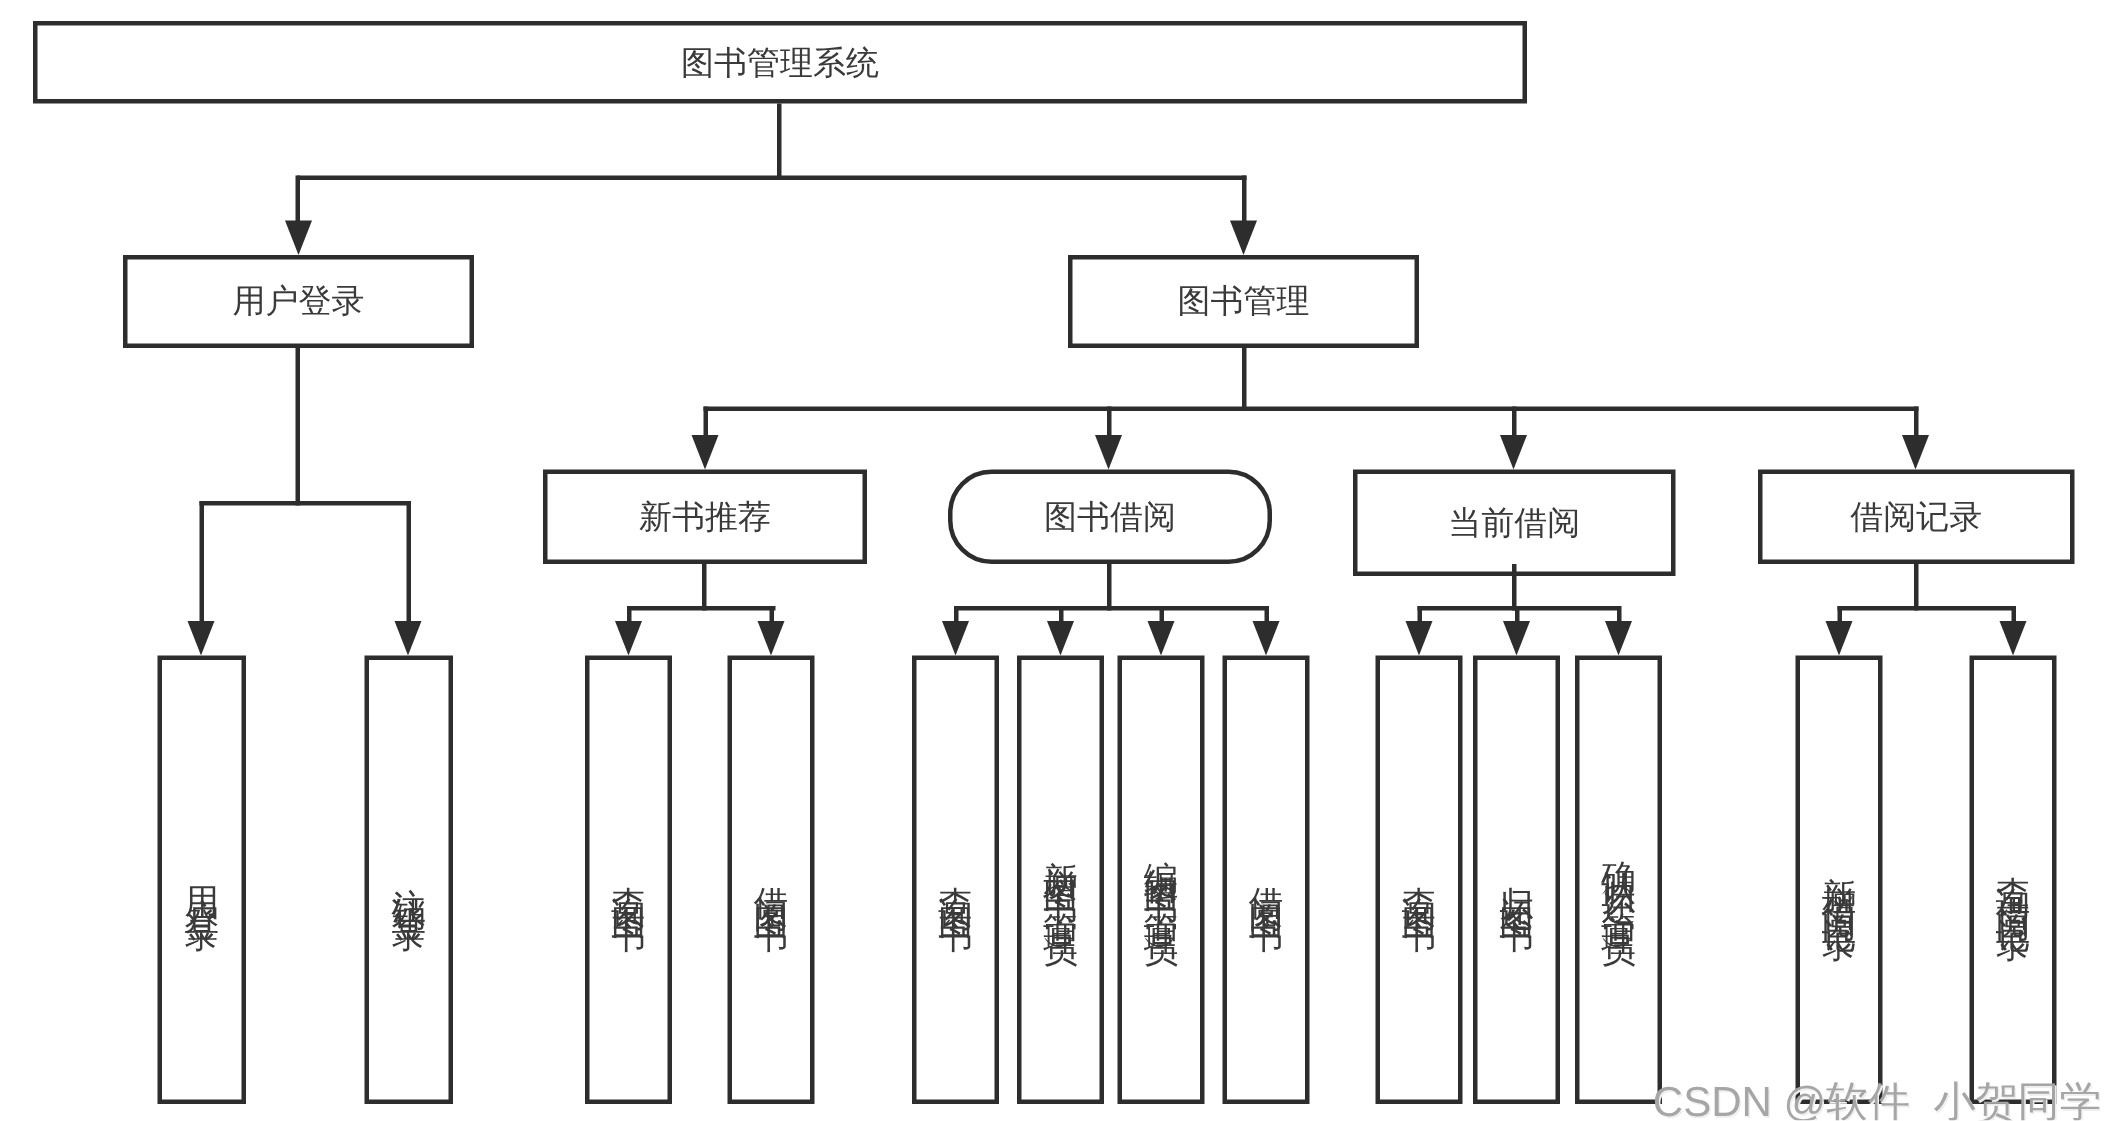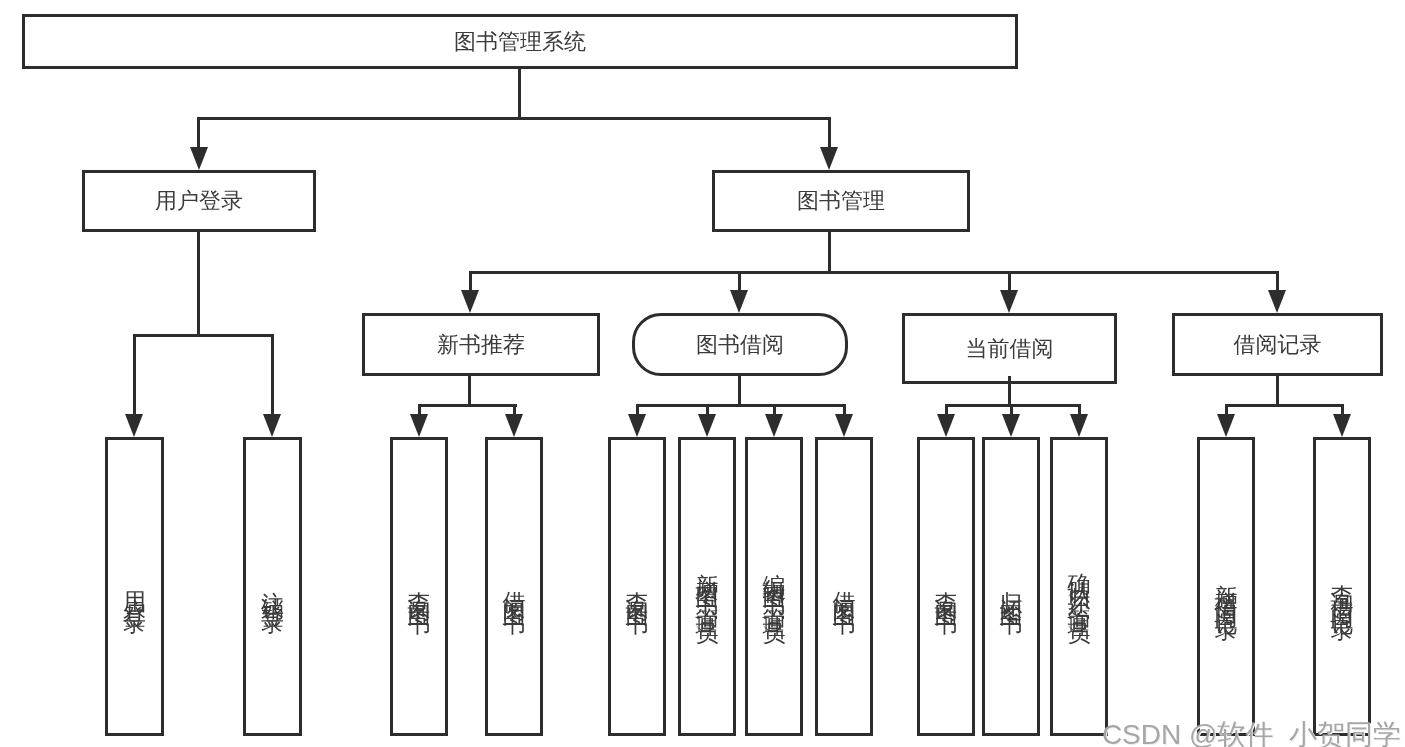--- a/index.html
+++ b/index.html
@@ -46,21 +46,21 @@
   <div class="vline" style="left:518px; top:69px; height:50px;"></div>
   <div class="hline" style="left:198px; top:117px; width:633px;"></div>
   <div class="vline" style="left:197px; top:117px; height:33px;"></div>
   <div class="arrow" style="left:190px; top:147px;"></div>
   <div class="vline" style="left:828px; top:117px; height:33px;"></div>
   <div class="arrow" style="left:820px; top:147px;"></div>
 
   <div class="node" style="left:82px; top:170px; width:234px; height:62px;">
     <span>用户登录</span>
   </div>
-  <div class="node" style="left:712px; top:170px; width:258px; height:62px;">
+  <div class="node" style="left:712px; top:170px; width:234px; height:62px;">
     <span>图书管理</span>
   </div>
 
   <div class="vline" style="left:197px; top:232px; height:105px;"></div>
   <div class="hline" style="left:133px; top:334px; width:141px;"></div>
   <div class="vline" style="left:133px; top:334px; height:83px;"></div>
   <div class="arrow" style="left:125px; top:414px;"></div>
   <div class="vline" style="left:271px; top:334px; height:83px;"></div>
   <div class="arrow" style="left:263px; top:414px;"></div>
 
@@ -68,21 +68,21 @@
   <div class="hline" style="left:469px; top:271px; width:810px;"></div>
   <div class="vline" style="left:469px; top:271px; height:22px;"></div>
   <div class="arrow" style="left:461px; top:290px;"></div>
   <div class="vline" style="left:738px; top:271px; height:22px;"></div>
   <div class="arrow" style="left:730px; top:290px;"></div>
   <div class="vline" style="left:1008px; top:271px; height:22px;"></div>
   <div class="arrow" style="left:1000px; top:290px;"></div>
   <div class="vline" style="left:1276px; top:271px; height:22px;"></div>
   <div class="arrow" style="left:1268px; top:290px;"></div>
 
-  <div class="node" style="left:362px; top:313px; width:238px; height:63px;">
+  <div class="node" style="left:362px; top:313px; width:216px; height:63px;">
     <span>新书推荐</span>
   </div>
   <div class="node" style="left:632px; top:313px; width:216px; height:63px;border-radius:29px;">
     <span>图书借阅</span>
   </div>
   <div class="node" style="left:902px; top:313px; width:215px; height:71px;">
     <span>当前借阅</span>
   </div>
   <div class="node" style="left:1172px; top:313px; width:211px; height:63px;">
     <span>借阅记录</span>

